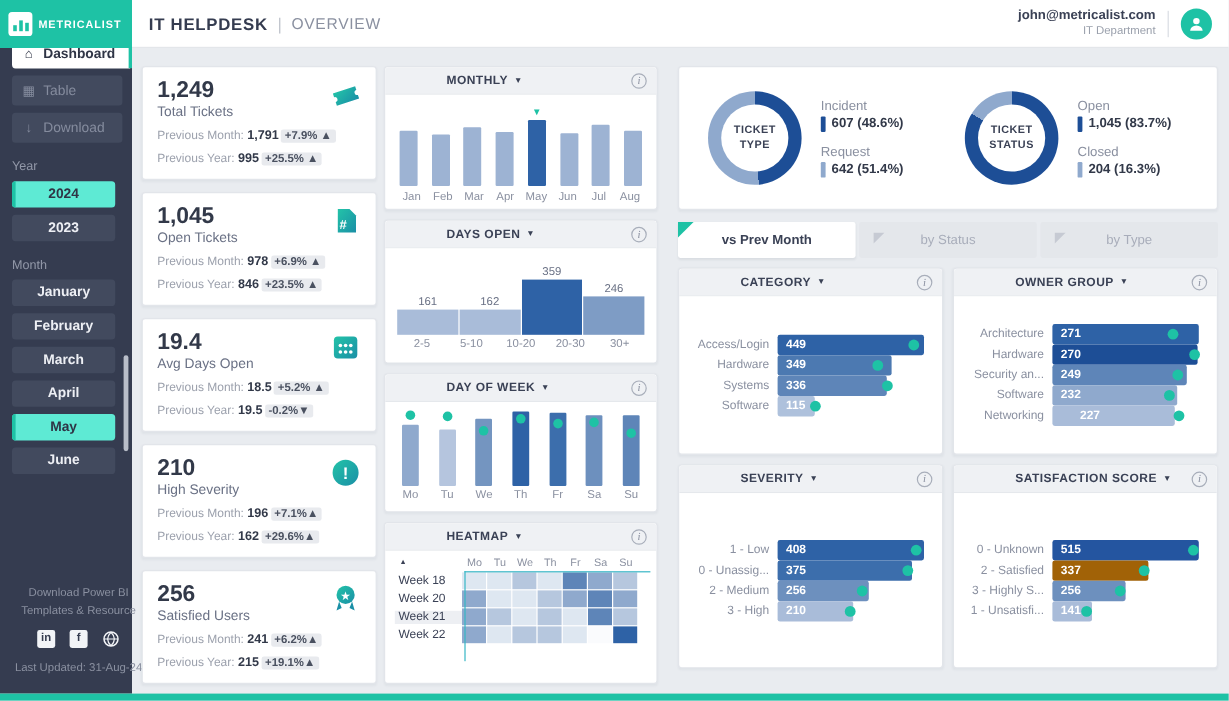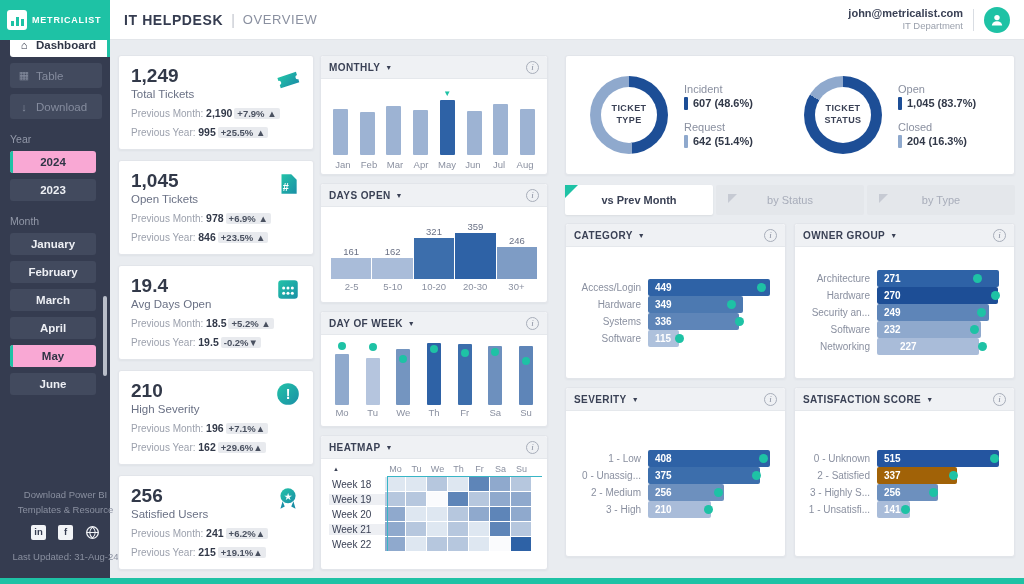--- a/index.html
+++ b/index.html
@@ -27,34 +27,34 @@
 
   
   .sect{color:#9298A8;font-size:10.5px;margin:14px 0 6px 10px;}
   .pbtn{position:relative;margin:6px 8px 6px 10px;height:25px;border-radius:3px;background:#424A5E;
     color:#858C9E;font-size:11.5px;display:flex;align-items:center;gap:6px;padding:0 8px;cursor:pointer;}
   .pbtn.active{background:#fff;color:#2F3546;font-weight:bold;margin-right:0;border-radius:3px 0 0 3px;
     border-right:3px solid #1EC2A5;}
   .pbtn .ic{font-size:11px;width:12px;text-align:center;}
   .fbtn{position:relative;margin:6px 14px 6px 10px;height:22px;border-radius:3px;background:#424A5E;
     color:#EDEFF4;font-size:11.5px;font-weight:bold;display:flex;align-items:center;justify-content:center;cursor:pointer;}
-  .fbtn.sel{background:#f9a8d4;color:#2F3546;}
+  .fbtn.sel{background:#5eead4;color:#2F3546;}
   .fbtn.sel::before{content:"";position:absolute;left:0;top:0;bottom:0;width:3px;background:#1EC2A5;border-radius:3px 0 0 3px;}
   .mscroll{position:absolute;right:3px;top:296px;width:4px;height:80px;border-radius:2px;background:#B9BEC9;}
   .sfoot{position:absolute;left:0;bottom:14px;width:131px;text-align:center;color:#8A90A0;font-size:9.5px;line-height:1.5;}
   .social{display:flex;justify-content:center;gap:12px;margin:8px 0 10px;}
   .soc{width:15px;height:15px;background:#F2F4F7;border-radius:2px;color:#353C50;font-size:9.5px;font-weight:bold;
     display:flex;align-items:center;justify-content:center;cursor:pointer;}
   .soc.globe{background:transparent;border-radius:50%;}
 
   
   .panel{position:absolute;background:#fff;border:1px solid #E2E5EA;border-radius:3px;box-shadow:0 1px 2px rgba(40,50,70,.05);}
   .phead{height:23px;background:#EFF1F4;border-bottom:1px solid #E5E8EC;border-radius:3px 3px 0 0;
     display:flex;align-items:center;padding:0 8px;}
-  .ptitle{font-size:10px;font-weight:bold;color:#3A4155;letter-spacing:.4px;}
+  .ptitle{font-size:10px;font-weight:bold;color:#3A4155;letter-spacing:.4px;margin-left:43px;}
   .dd{font-size:7px;color:#3A4155;margin-left:5px;}
   .info{margin-left:auto;width:13px;height:13px;border:1px solid #A8AEBA;border-radius:50%;color:#8A90A0;
     font-size:9px;line-height:11px;text-align:center;font-family:"Liberation Serif",serif;font-style:italic;cursor:pointer;}
 
   
   .kpi-col{position:absolute;left:118px;top:55px;width:196px;height:515px;display:flex;flex-direction:column;gap:10px;}
   .kpi{flex:1;background:#fff;border:1px solid #E2E5EA;border-radius:3px;box-shadow:0 1px 2px rgba(40,50,70,.05);
     padding:9px 12px 7px;position:relative;}
   .kval{font-size:19px;font-weight:bold;color:#323949;}
   .klab{font-size:11.5px;color:#6A7185;margin-top:1px;}
@@ -199,21 +199,21 @@
       <svg width="26" height="26" viewBox="0 0 24 24" style="transform:rotate(-18deg)">
           <defs>
             <linearGradient id="tg1" x1="0" y1="0" x2="1" y2="1">
               <stop offset="0" stop-color="#23C3A8"></stop>
               <stop offset="1" stop-color="#1A8FA6"></stop>
             </linearGradient>
           </defs>
           <path d="M3 8h18v3a2 2 0 0 0 0 4v3H3v-3a2 2 0 0 0 0-4z" fill="url(#tg1)"></path>
         </svg>
     </span>
-    <div class="krow"><span>Previous Month:</span> <b>2,190</b><span class="delta">+7.9% ▲</span></div>
+    <div class="krow"><span>Previous Month:</span> <b>1,791</b><span class="delta">+7.9% ▲</span></div>
     <div class="krow"><span>Previous Year:</span> <b>995</b><span class="delta">+25.5% ▲</span></div>
   </div>
 
   <div class="kpi">
     <div class="kval">1,045</div>
     <div class="klab">Open Tickets</div>
     <span class="kicon">
       <svg width="26" height="26" viewBox="0 0 24 24">
           <defs>
             <linearGradient id="tg2" x1="0" y1="0" x2="1" y2="1">
@@ -355,24 +355,20 @@
     <div class="hist" id="daysopen-bars">
         <div class="hcol">
           <div class="hv">161</div>
           <div class="hb" style="height: 21px; background: rgb(169, 188, 217);"></div>
         </div>
         <div class="hcol">
           <div class="hv">162</div>
           <div class="hb" style="height: 21px; background: rgb(169, 188, 217);"></div>
         </div>
         <div class="hcol">
-          <div class="hv">321</div>
-          <div class="hb" style="height: 41px; background: rgb(60, 110, 172);"></div>
-        </div>
-        <div class="hcol">
           <div class="hv">359</div>
           <div class="hb" style="height: 46px; background: rgb(46, 98, 166);"></div>
         </div>
         <div class="hcol">
           <div class="hv">246</div>
           <div class="hb" style="height: 32px; background: rgb(126, 156, 197);"></div>
         </div>
       </div>
     <div class="histlabs" id="daysopen-labels">
         <span>2-5</span>
@@ -451,30 +447,20 @@
           <div class="hm-rlab">Week 18</div>
           <div class="hm-cell" style="background: rgb(222, 231, 241);"></div>
           <div class="hm-cell" style="background: rgb(222, 231, 241);"></div>
           <div class="hm-cell" style="background: rgb(182, 199, 222);"></div>
           <div class="hm-cell" style="background: rgb(222, 231, 241);"></div>
           <div class="hm-cell" style="background: rgb(94, 133, 184);"></div>
           <div class="hm-cell" style="background: rgb(143, 169, 205);"></div>
           <div class="hm-cell" style="background: rgb(182, 199, 222);"></div>
         </div>
         <div class="hm-row">
-          <div class="hm-rlab" style="background: rgb(237, 239, 243);">Week 19</div>
-          <div class="hm-cell" style="background: rgb(182, 199, 222);"></div>
-          <div class="hm-cell" style="background: rgb(182, 199, 222);"></div>
-          <div class="hm-cell" style="background: rgb(250, 251, 253);"></div>
-          <div class="hm-cell" style="background: rgb(94, 133, 184);"></div>
-          <div class="hm-cell" style="background: rgb(182, 199, 222);"></div>
-          <div class="hm-cell" style="background: rgb(143, 169, 205);"></div>
-          <div class="hm-cell" style="background: rgb(143, 169, 205);"></div>
-        </div>
-        <div class="hm-row">
           <div class="hm-rlab">Week 20</div>
           <div class="hm-cell" style="background: rgb(143, 169, 205);"></div>
           <div class="hm-cell" style="background: rgb(222, 231, 241);"></div>
           <div class="hm-cell" style="background: rgb(222, 231, 241);"></div>
           <div class="hm-cell" style="background: rgb(182, 199, 222);"></div>
           <div class="hm-cell" style="background: rgb(143, 169, 205);"></div>
           <div class="hm-cell" style="background: rgb(94, 133, 184);"></div>
           <div class="hm-cell" style="background: rgb(143, 169, 205);"></div>
         </div>
         <div class="hm-row">

